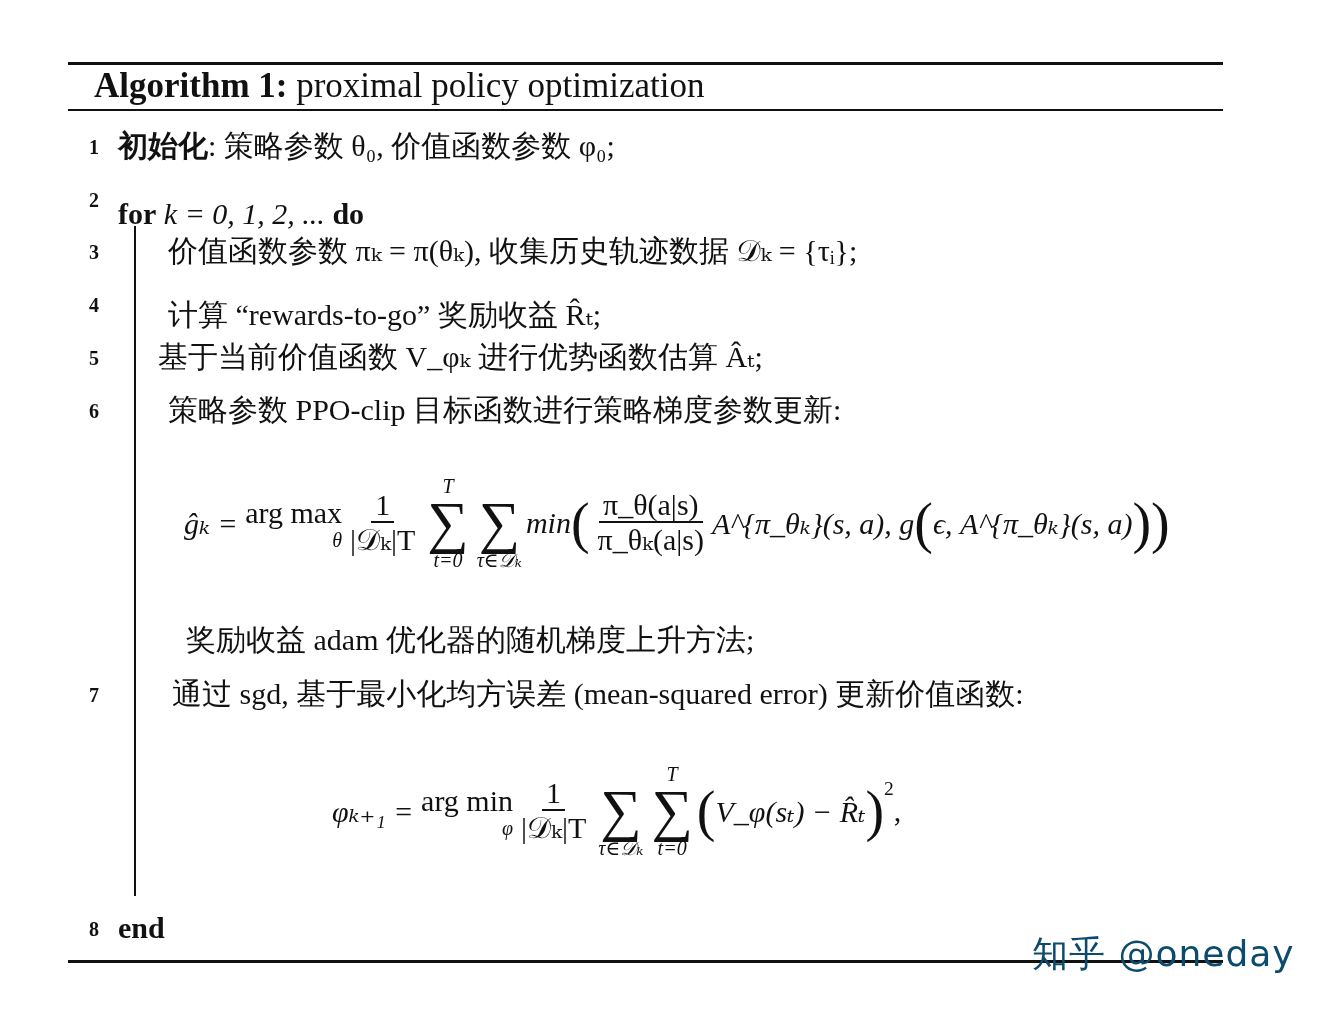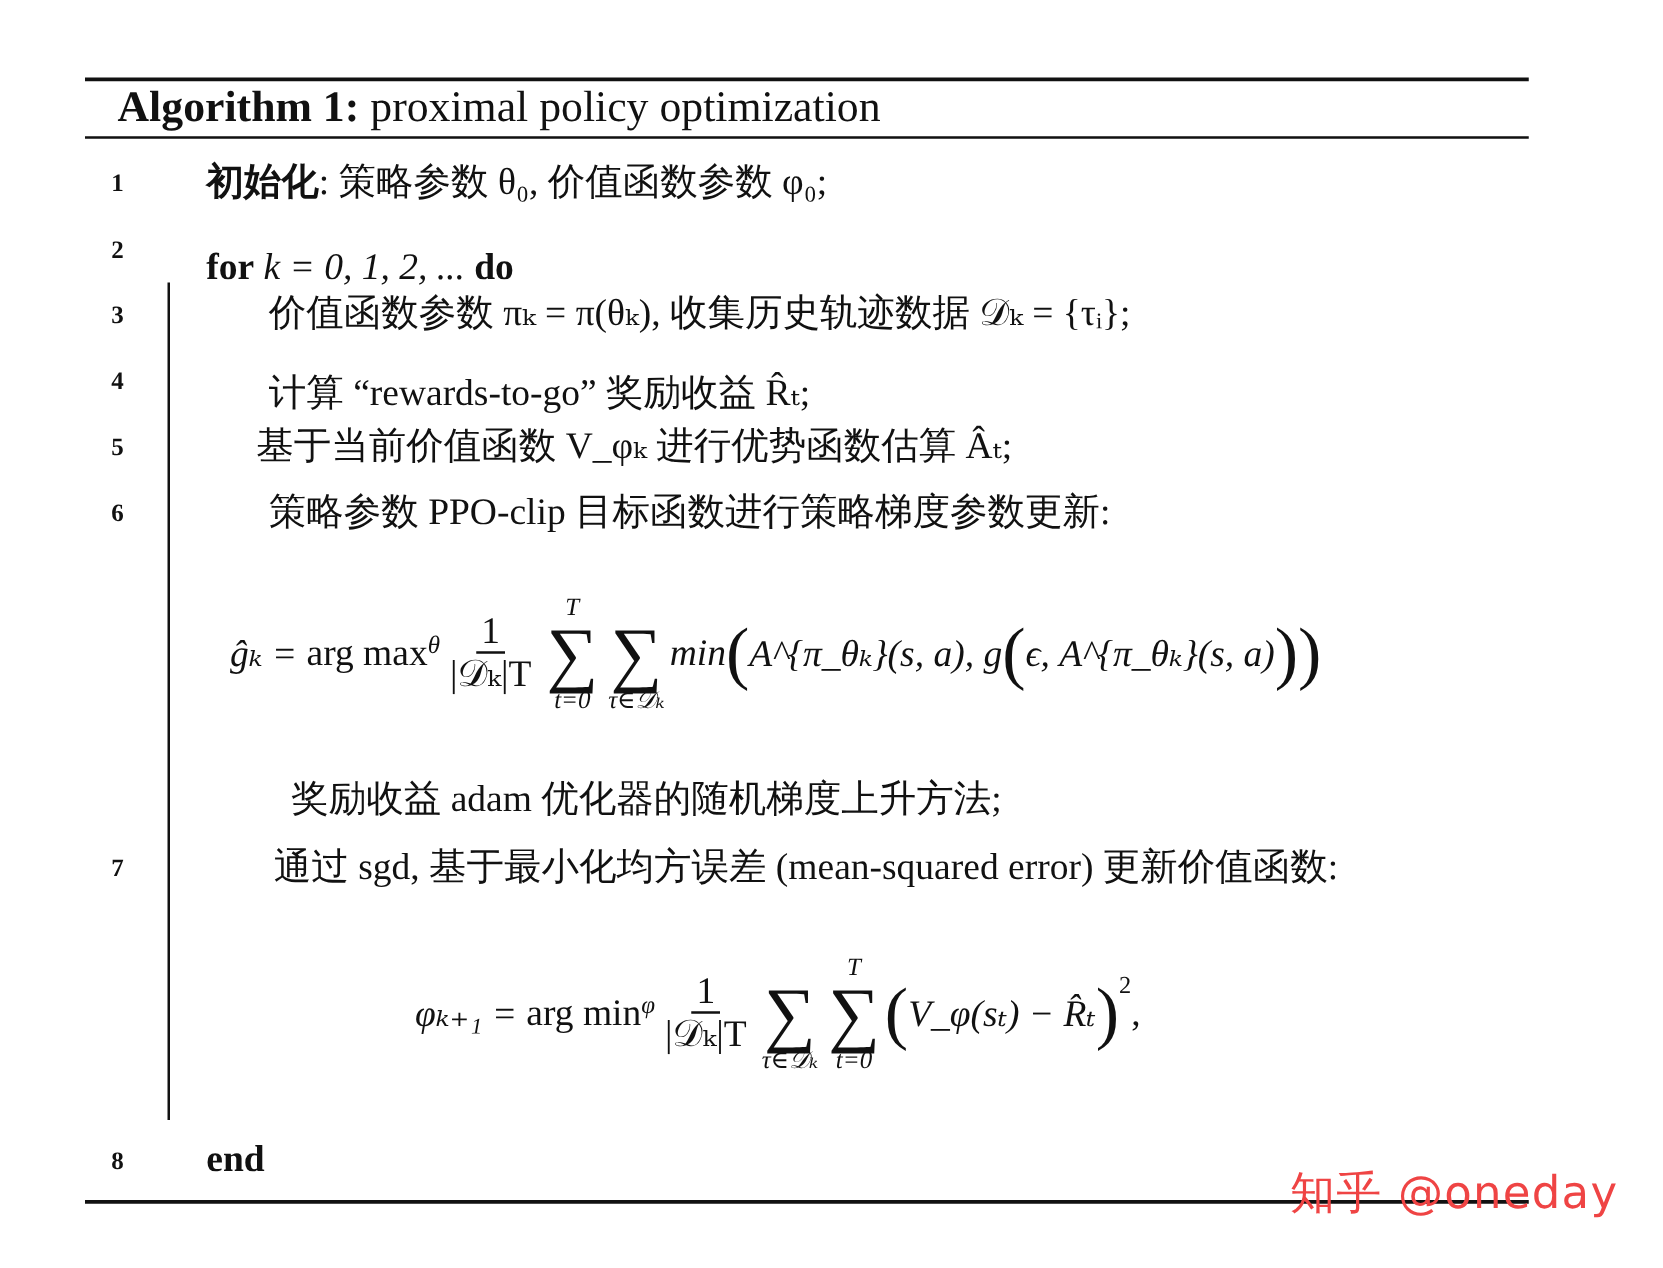--- a/index.html
+++ b/index.html
@@ -5,37 +5,37 @@
   html, body { margin:0; padding:0; background:#ffffff; }
   body { width:1330px; height:1014px; position:relative; overflow:hidden;
          font-family:"Liberation Serif","DejaVu Serif",serif; color:#111; }
   .rule { position:absolute; left:68px; width:1155px; background:#111; }
   .rule.top { top:62px; height:3px; }
   .rule.mid { top:109px; height:2px; }
   .rule.bot { top:960px; height:3px; }
   .title { position:absolute; left:94px; top:68px; font-size:35px; line-height:36px; white-space:nowrap; }
   .title b { font-weight:bold; }
   .lineno { position:absolute; left:84px; width:20px; font-size:20px; font-weight:bold; text-align:center; }
-  .line { position:absolute; font-size:30px; line-height:36px; white-space:nowrap;margin-left:47px; }
+  .line { position:absolute; font-size:30px; line-height:36px; white-space:nowrap; }
   .kw { font-weight:bold; }
   .vbar { position:absolute; left:134px; top:226px; width:2px; height:670px; background:#111; }
   i { font-style:italic; }
   sub,sup { font-size:0.65em; }
   .eq { position:absolute; font-size:30px; white-space:nowrap; display:flex; align-items:center; }
   .frac { display:inline-flex; flex-direction:column; align-items:center; vertical-align:middle; margin:0 4px; }
   .frac .num { padding:0 4px; border-bottom:2px solid #111; line-height:1.1; }
   .frac .den { padding:0 4px; line-height:1.15; }
   .bigop { display:inline-flex; flex-direction:column; align-items:center; margin:0 4px; }
   .bigop .sym { font-size:58px; line-height:52px; }
   .bigop .lim { font-size:20px; font-style:italic; line-height:22px; }
-  .argop { display:inline-flex; flex-direction:row; align-items:flex-start; }
+  .argop { display:inline-flex; flex-direction:column; align-items:flex-end; }
   .argop .lim { font-size:20px; font-style:italic; line-height:20px; }
   .paren { font-size:56px; font-weight:lighter; line-height:1; }
   .watermark { position:absolute; left:1032px; top:930px; font-family:"DejaVu Sans",sans-serif;
-               font-size:36px; color:#ef4444; white-space:nowrap; letter-spacing:1px; }
+               font-size:36px; color:#0c4a6e; white-space:nowrap; letter-spacing:1px; }
 </style>
 </head>
 <body>
 
 <div class="rule top"></div>
 <div class="title">
   <b>Algorithm 1:</b>
   <span>proximal policy optimization</span>
 </div>
 <div class="rule mid"></div>
@@ -81,20 +81,24 @@
     <span class="sym">∑</span>
     <span class="lim">t=0</span>
   </span>
   <span class="bigop">
     <span class="lim">&nbsp;</span>
     <span class="sym">∑</span>
     <span class="lim">τ∈𝒟ₖ</span>
   </span>
   <i>min</i>
   <span class="paren">(</span>
+  <span class="frac">
+    <span class="num">π_θ(a|s)</span>
+    <span class="den">π_θₖ(a|s)</span>
+  </span>
   <i>A^{π_θₖ}(s, a), g</i>
   <span class="paren">(</span>
   <i>ϵ, A^{π_θₖ}(s, a)</i>
   <span class="paren">))</span>
 </div>
 
 <div class="line" style="left:186px; top:622px">奖励收益 adam 优化器的随机梯度上升方法;</div>
 
 <div class="lineno" style="top:684px">7</div>
 <div class="line" style="left:172px; top:676px">通过 sgd, 基于最小化均方误差 (mean-squared error) 更新价值函数:</div>

